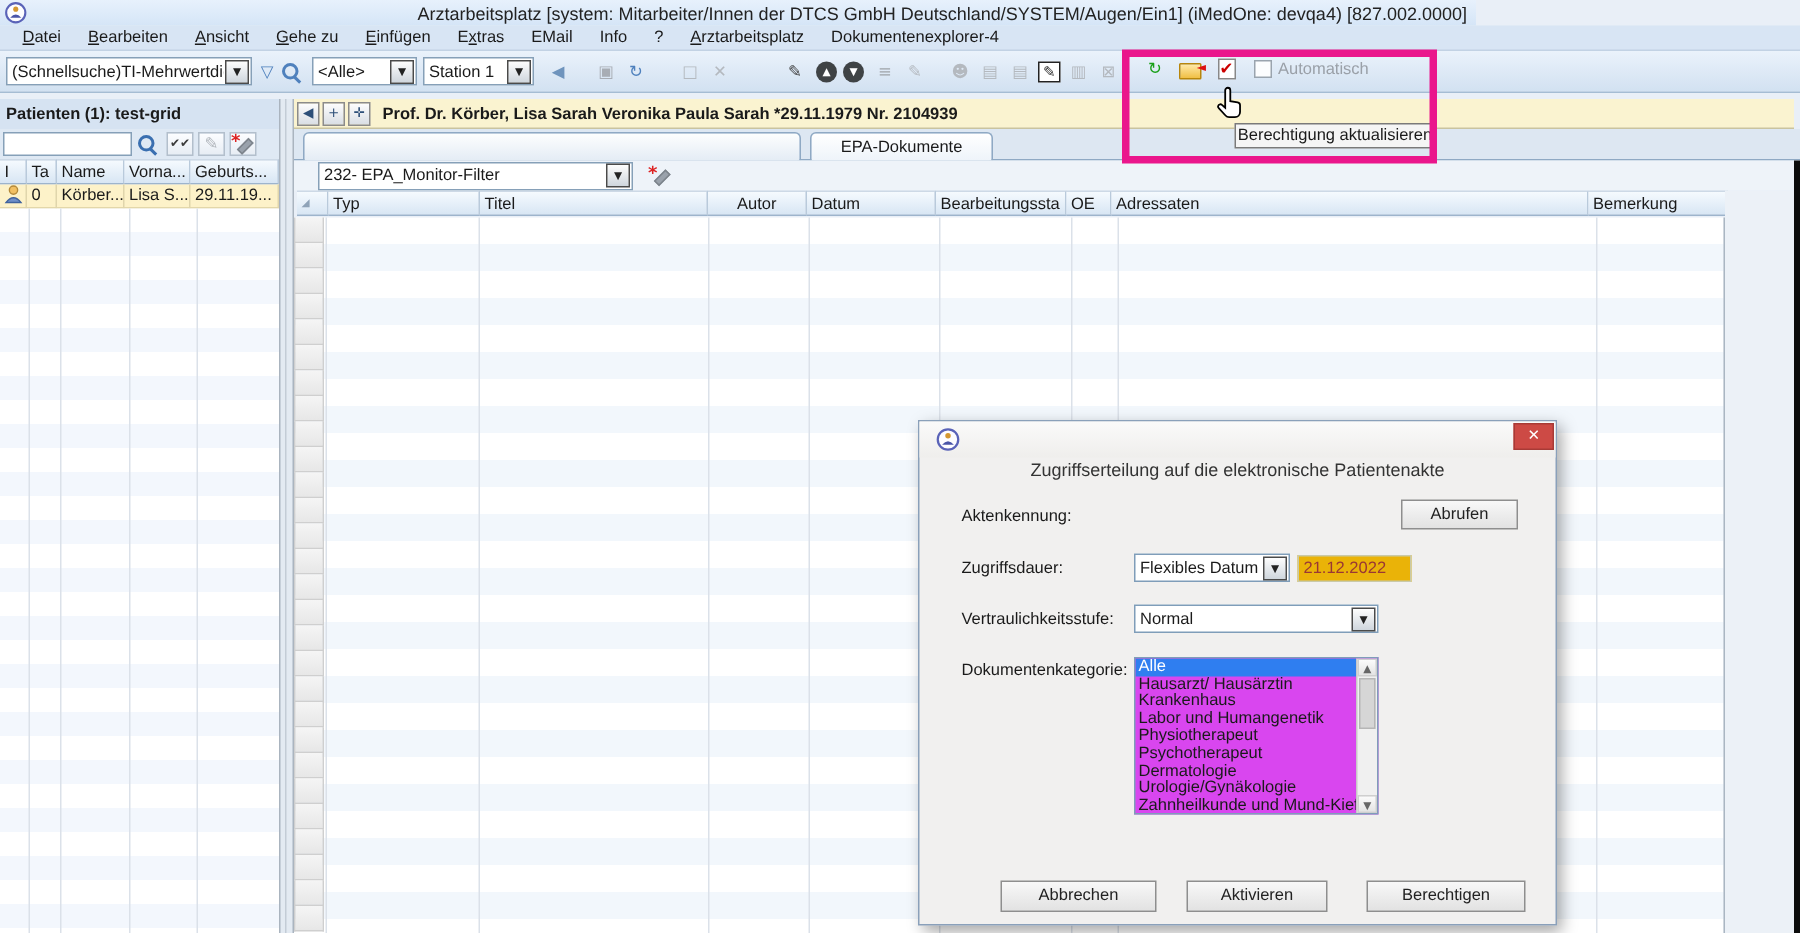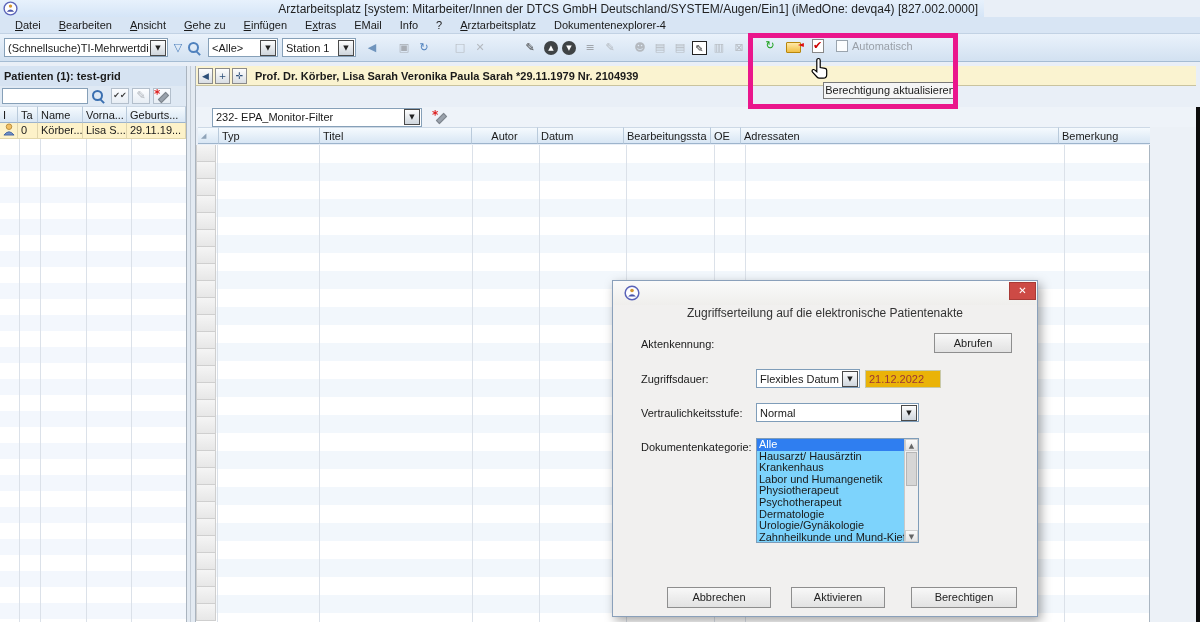--- a/index.html
+++ b/index.html
@@ -99,21 +99,21 @@
   .dcombo{position:absolute;display:flex;height:19px;border:1px solid #7f9db9;background:#fff;align-items:center;}
   .dcombo .txt{flex:1;padding:0 3px;white-space:nowrap;overflow:hidden;}
   .sel-input{position:absolute;left:143px;top:53px;width:166px;height:20px;border:1px solid #30577e;
     box-shadow:0 0 0 1px #7ea4c8;background:#fff;padding:1px;}
   .sel-input .selval{display:block;height:100%;background:#2f7ef0;color:#fff;line-height:15px;
     padding:0 1px;white-space:nowrap;overflow:hidden;}
   .btn{border:1px solid #8e8e8e;background:linear-gradient(#f8f8f8,#e2e2e2);
     text-align:center;font-size:11px;color:#222;}
   .datefield{position:absolute;left:252px;top:89px;width:76px;height:18px;background:#eab308;
     border:1px solid #c9c9a8;line-height:16px;padding-left:3px;color:#9a3734;}
-  .listbox{position:absolute;left:143px;top:157px;width:163px;height:105px;background:#7dd3fc;
+  .listbox{position:absolute;left:143px;top:157px;width:163px;height:105px;background:#d946ef;
     border:1px solid #7f9db9;overflow:hidden;}
   .listbox ul{margin:0;padding:0;list-style:none;}
   .listbox li{height:11.6px;line-height:11.6px;padding-left:2px;white-space:nowrap;overflow:hidden;font-size:11px;}
   .listbox li.selected{background:#2f7ef0;color:#fff;}
   .lb-scroll{position:absolute;right:0;top:0;bottom:0;width:14px;background:#f0f0f0;border-left:1px solid #c8c8c8;}
   .lb-arrow{position:absolute;left:0;width:13px;height:12px;text-align:center;font-size:7px;line-height:12px;
     color:#666;font-family:"DejaVu Sans",sans-serif;background:linear-gradient(#fbfbfb,#e4e4e4);border:1px solid #cfcfcf;}
   .lb-thumb{position:absolute;left:1px;top:13px;width:11px;height:34px;background:#d6d6d6;border:1px solid #b6b6b6;}
   .dlg-buttons .btn{position:absolute;top:306px;height:21px;}
 
@@ -221,20 +221,24 @@
   <div class="splitter"></div>
 
   <div class="main">
     <div class="patientbar">
       <span id="pbButtons" style="display:inline-flex">
           <span class="pb-btn glyph">◀</span>
           <span class="pb-btn glyph">+</span>
           <span class="pb-btn glyph">✛</span>
         </span>
       <span class="pb-text">Prof. Dr. Körber, Lisa Sarah Veronika Paula Sarah *29.11.1979 Nr. 2104939</span>
+    </div>
+    <div class="tabstrip">
+      <div class="tab" style="left:6px;width:332px"></div>
+      <div class="tab" style="left:344px;width:122px;background:linear-gradient(#ffffff,#eef4fa)">EPA-Dokumente</div>
     </div>
     <div class="filterrow">
       <div class="tb-combo" style="width:210px;margin-left:16px">
         <span class="txt" style="flex:1">232- EPA_Monitor-Filter</span>
         <span class="combo-btn">▼</span>
       </div>
       <span class="tbi ic-wand" style="margin-left:8px"></span>
     </div>
     <div class="mgrid-header" id="mgridHeader">
         <div class="gh" style="color: rgb(143, 163, 184); font-size: 7px; width: 21px;">◢</div>

